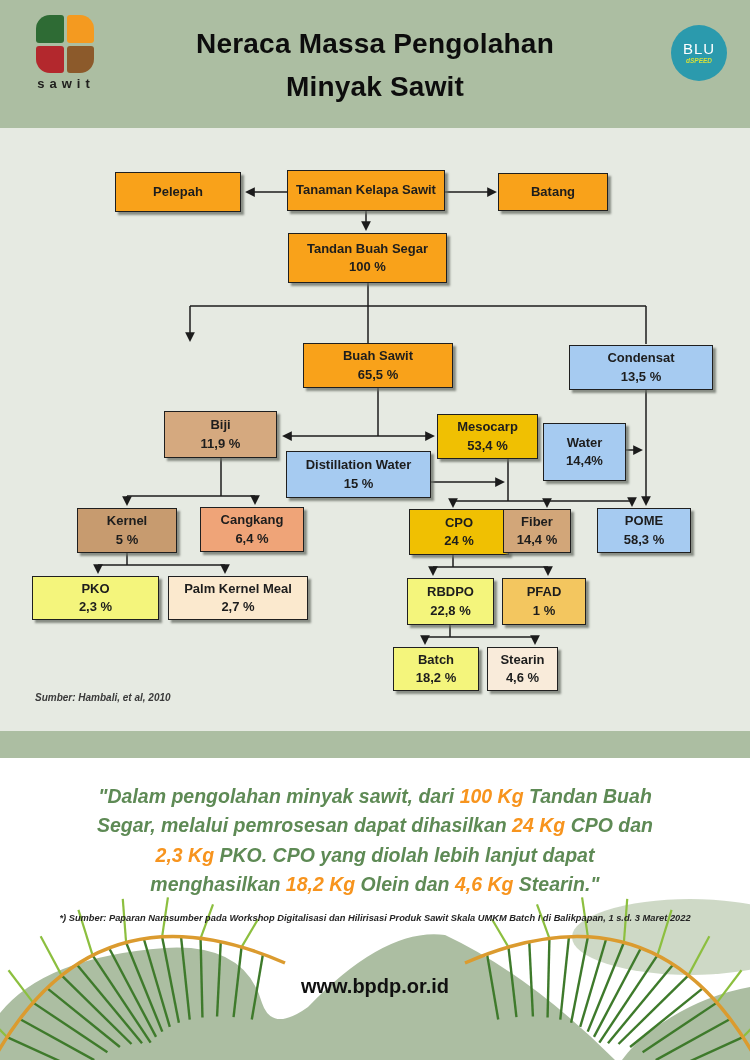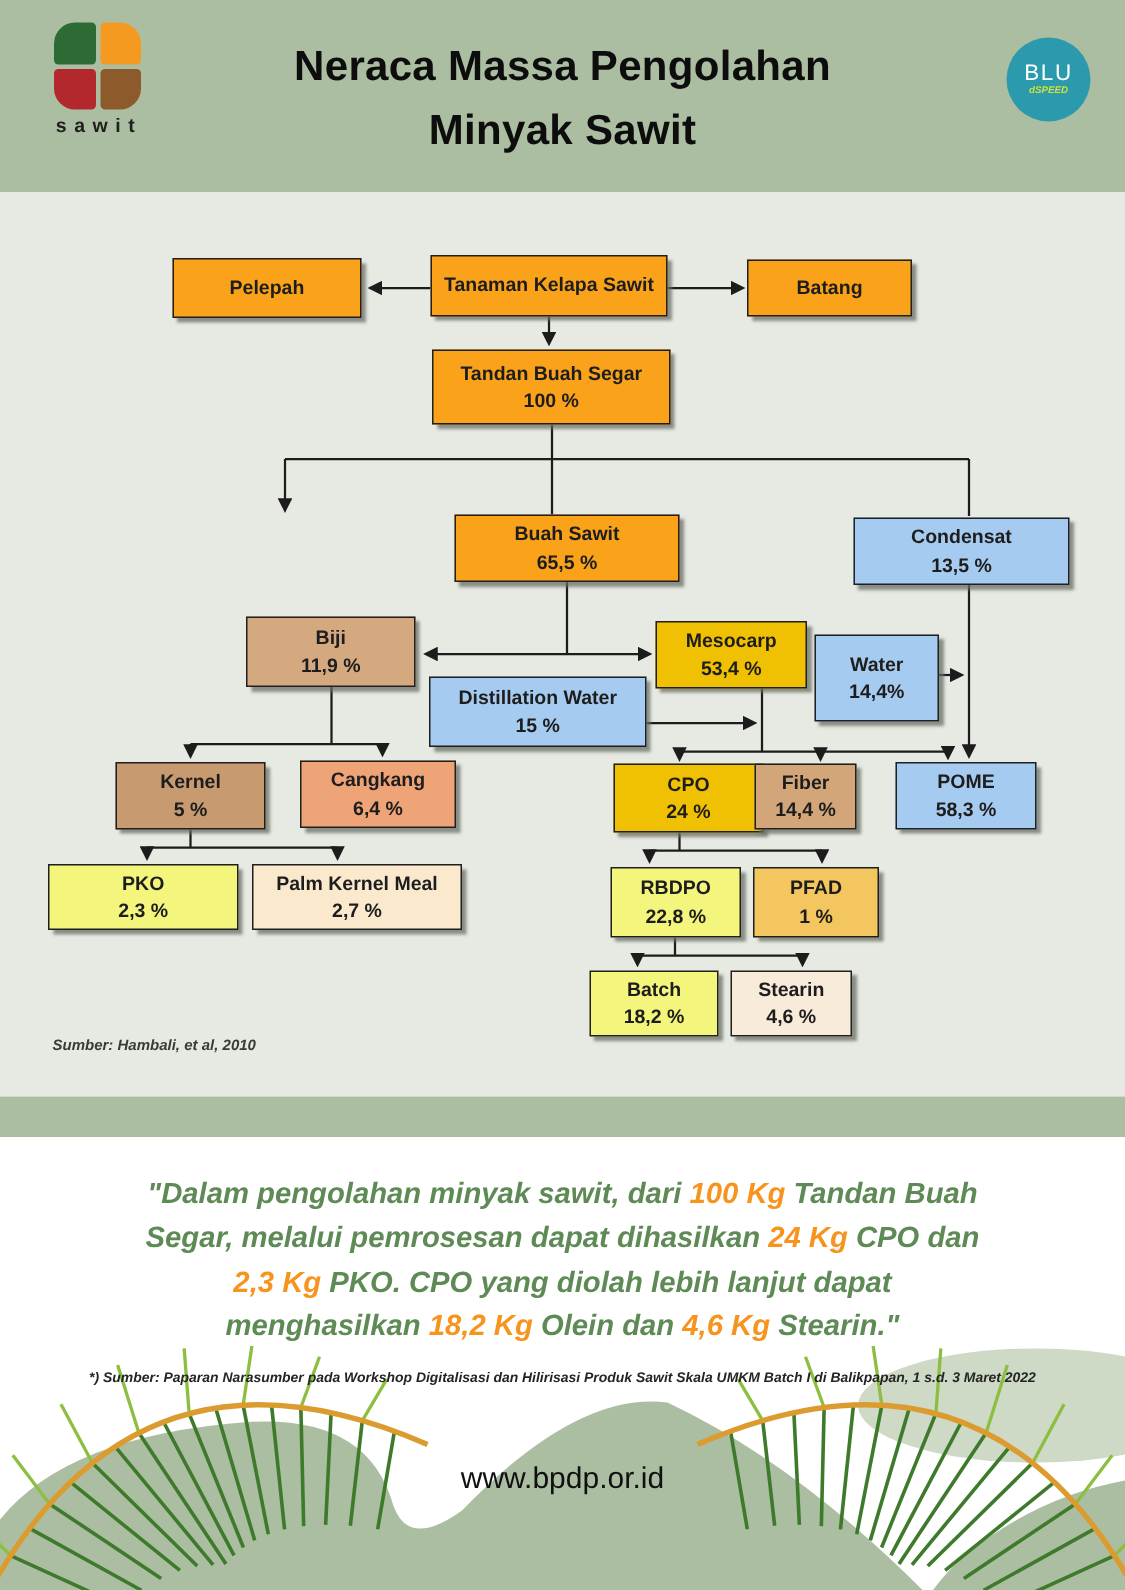--- a/index.html
+++ b/index.html
@@ -46,21 +46,21 @@
   .source-note{position:absolute;left:35px;top:692px;font-size:10px;font-style:italic;
                font-weight:bold;color:#3a3a3a;z-index:2;}
   
   .quote{position:absolute;left:55px;top:782px;width:640px;text-align:center;z-index:2;
          font-size:19.5px;line-height:1.5;font-style:italic;font-weight:bold;color:#5E8A55;}
   .quote .hl{color:#F7941E;}
   .footnote{position:absolute;left:0;top:913px;width:750px;text-align:center;z-index:3;
             font-size:9.3px;font-style:italic;font-weight:bold;color:#242424;}
   .deco{position:absolute;left:0;bottom:0;z-index:1;}
   .website{position:absolute;left:0;top:975px;width:750px;text-align:center;z-index:3;
-           font-size:20px;font-weight:normal;color:#101010;}
+           font-size:20px;font-weight:bold;color:#101010;}
 </style>
 </head>
 <body>
 
 <div id="poster">
 
   <div class="header-band"></div>
   <div class="chart-panel"></div>
   <div class="sage-band"></div>
 
@@ -199,21 +199,21 @@
       <span>22,8 %</span>
   </div>
   <div class="node c-pfad" style="left:502px;top:578px;width:84px;height:47px">
     <span>PFAD</span>
       <span>1 %</span>
   </div>
   <div class="node c-ly" style="left:393px;top:647px;width:86px;height:44px">
     <span>Batch</span>
       <span>18,2 %</span>
   </div>
-  <div class="node c-scream" style="left:487px;top:647px;width:81px;height:44px">
+  <div class="node c-scream" style="left:487px;top:647px;width:71px;height:44px">
     <span>Stearin</span>
       <span>4,6 %</span>
   </div>
 
   <div class="source-note">Sumber: Hambali, et al, 2010</div>
 
   <div class="quote"><span>"Dalam pengolahan minyak sawit, dari </span><span class="hl">100 Kg</span><span> Tandan Buah</span><br><span>Segar, melalui pemrosesan dapat dihasilkan </span><span class="hl">24 Kg</span><span> CPO dan</span><br><span class="hl">2,3 Kg</span><span> PKO. CPO yang diolah lebih lanjut dapat</span><br><span>menghasilkan </span><span class="hl">18,2 Kg</span><span> Olein dan </span><span class="hl">4,6 Kg</span><span> Stearin."</span></div>
   <div class="footnote">*) Sumber: Paparan Narasumber pada Workshop Digitalisasi dan Hilirisasi Produk Sawit Skala UMKM Batch I di Balikpapan, 1 s.d. 3 Maret 2022</div>
 
   <svg class="deco" width="750" height="215">

